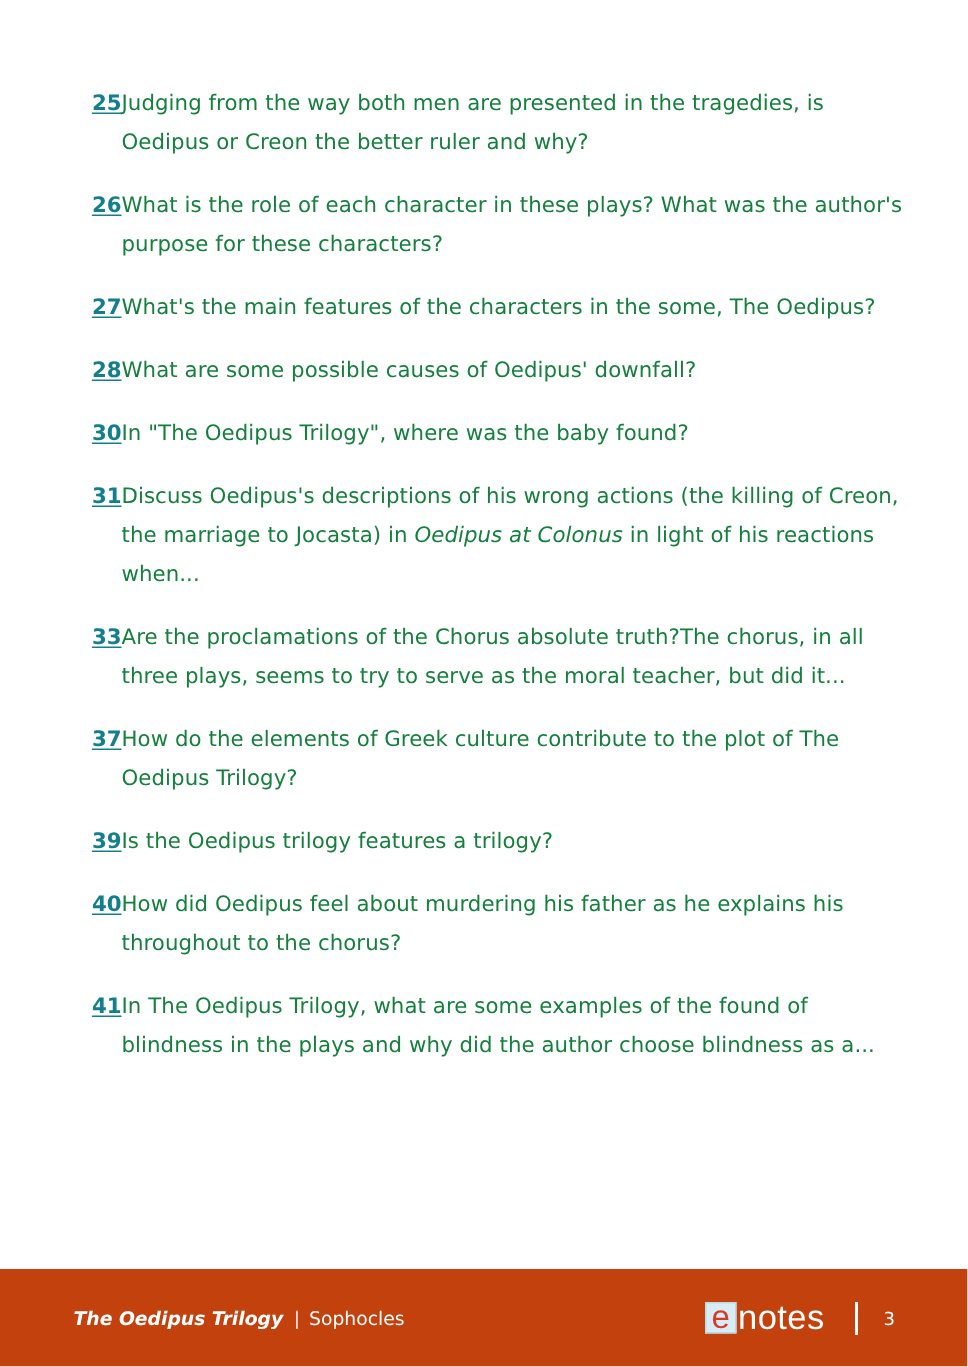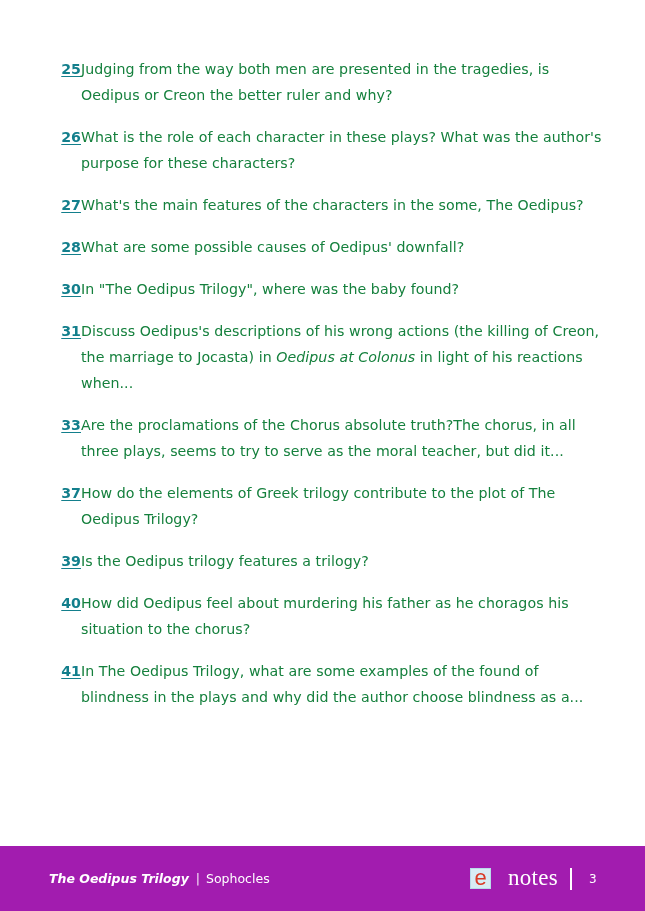--- a/index.html
+++ b/index.html
@@ -47,21 +47,21 @@
     }
     .q-text em {
       font-style: italic;
     }
     .footer {
       position: absolute;
       left: 0;
       top: 846px;
       width: 645px;
       height: 65px;
-      background: #a21caf;
+      background: #c2410c;
       color: #ffffff;
     }
     .footer-title {
       position: absolute;
       left: 49px;
       top: 25px;
       font-size: 12.5px;
       font-weight: bold;
       font-style: italic;
     }
@@ -94,22 +94,22 @@
       color: #d93a27;
       font-size: 22px;
       line-height: 17px;
       text-align: center;
       box-sizing: border-box;
       font-family: "Liberation Sans", sans-serif;
     }
     .logo-notes {
       font-size: 23px;
       color: #ffffff;
-      margin-left: 17px;
-      font-family: Liberation Serif, serif;
+      margin-left: 1px;
+      font-family: Liberation Sans, sans-serif;
       letter-spacing: 0.3px;
     }
     .logo-divider {
       position: absolute;
       left: 570px;
       top: 22px;
       width: 1.5px;
       height: 22px;
       background: #ffffff;
     }
@@ -148,29 +148,29 @@
   <li class="q-item">
     <a class="q-num">31</a>
     <span class="q-text"><span>Discuss Oedipus's descriptions of his wrong actions (the killing of Creon, the marriage to Jocasta) in </span><em>Oedipus at Colonus</em><span> in light of his reactions when...</span></span>
   </li>
   <li class="q-item">
     <a class="q-num">33</a>
     <span class="q-text">Are the proclamations of the Chorus absolute truth?The chorus, in all three plays, seems to try to serve as the moral teacher, but did it...</span>
   </li>
   <li class="q-item">
     <a class="q-num">37</a>
-    <span class="q-text">How do the elements of Greek trilogy contribute to the plot of The Oedipus Trilogy?</span>
+    <span class="q-text">How do the elements of Greek culture contribute to the plot of The Oedipus Trilogy?</span>
   </li>
   <li class="q-item">
     <a class="q-num">39</a>
     <span class="q-text">Is the Oedipus trilogy features a trilogy?</span>
   </li>
   <li class="q-item">
     <a class="q-num">40</a>
-    <span class="q-text">How did Oedipus feel about murdering his father as he choragos his situation to the chorus?</span>
+    <span class="q-text">How did Oedipus feel about murdering his father as he explains his throughout to the chorus?</span>
   </li>
   <li class="q-item">
     <a class="q-num">41</a>
     <span class="q-text">In The Oedipus Trilogy, what are some examples of the found of blindness in the plays and why did the author choose blindness as a...</span>
   </li>
 </ul>
 
 <div class="footer">
   <div class="footer-title">
     <span>The Oedipus Trilogy</span><span class="footer-sep">|</span><span class="footer-author">Sophocles</span>

